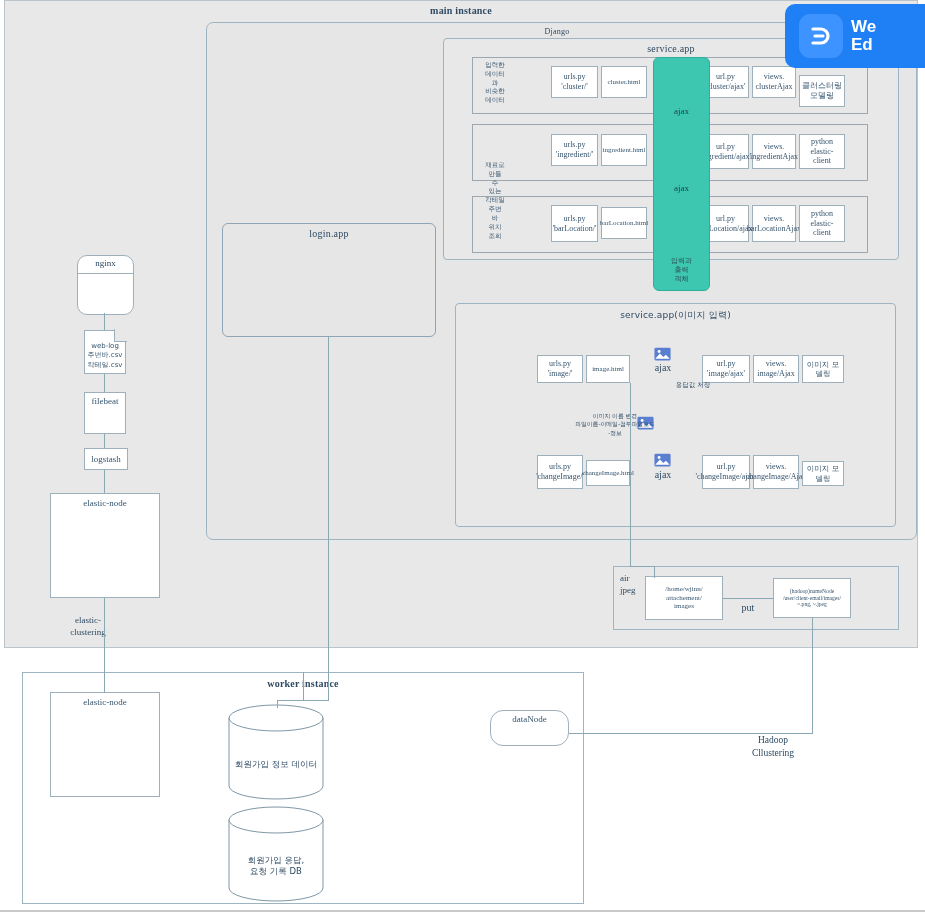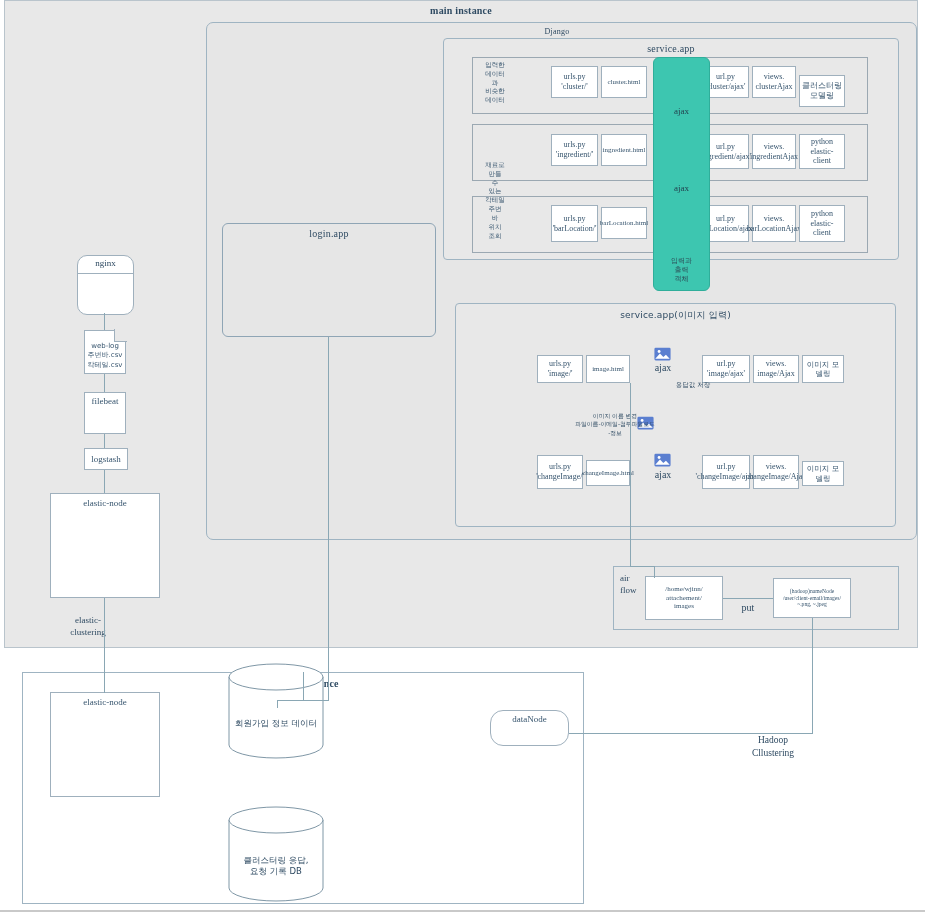--- a/index.html
+++ b/index.html
@@ -275,21 +275,21 @@
   </div>
   <div class="freelbl big" style="left:645px;top:468px;width:36px;">ajax</div>
   <div class="node" style="left:702px;top:455px;width:48px;height:34px;">url.py
 'changeImage/ajax'</div>
   <div class="node" style="left:753px;top:455px;width:46px;height:34px;">views.
 changeImage/Ajax</div>
   <div class="node ko" style="left:802px;top:461px;width:42px;height:25px;font-size:7.5px;">이미지 모델링</div>
 
   <div class="box airflow">
     <div class="freelbl" style="left:6px;top:5px;width:26px;font-size:9px;line-height:1.35;text-align:left;">air
-flow</div>
+jpeg</div>
   </div>
   <div class="node tiny" style="left:645px;top:576px;width:78px;height:44px;">/home/wjinn/
 attachement/
 images</div>
   <div class="node" style="left:773px;top:578px;width:78px;height:40px;font-size:5.6px;">(hadoop)nameNode
 /user/client-email/images/
 ~.png, ~.jpeg</div>
   <div class="freelbl big" style="left:728px;top:601px;width:40px;">put</div>
 
   <div class="nginx">
@@ -313,34 +313,34 @@
 
   <div class="freelbl" style="left:58px;top:615px;width:60px;font-size:9px;line-height:1.3;">elastic-
 clustering</div>
 
   <div class="box worker-instance">
     <div class="ctitle" style="top:5px;">worker instance</div>
   </div>
 
   <div class="node" style="left:50px;top:692px;width:110px;height:105px;align-items:flex-start;padding-top:4px;font-size:9px;">elastic-node</div>
 
-  <div class="cyl" style="left:228px;top:663px;">
+  <div class="cyl" style="left:228px;top:704px;">
     <svg width="96" height="96" viewBox="0 0 96 96">
       <path d="M1 14 V82 A47 13 0 0 0 95 82 V14 Z" fill="#ffffff" stroke="#7f97a6" stroke-width="1"></path>
       <ellipse cx="48" cy="14" rx="47" ry="13" fill="#ffffff" stroke="#7f97a6" stroke-width="1"></ellipse>
     </svg>
     <div class="clbl" style="top:55px;">회원가입 정보 데이터</div>
   </div>
 
   <div class="cyl" style="left:228px;top:806px;">
     <svg width="96" height="96" viewBox="0 0 96 96">
       <path d="M1 14 V82 A47 13 0 0 0 95 82 V14 Z" fill="#ffffff" stroke="#7f97a6" stroke-width="1"></path>
       <ellipse cx="48" cy="14" rx="47" ry="13" fill="#ffffff" stroke="#7f97a6" stroke-width="1"></ellipse>
     </svg>
-    <div class="clbl" style="top:49px;">클러스터링 응답,
+    <div class="clbl" style="top:49px;">회원가입 응답,
 요청 기록 DB</div>
   </div>
 
   <div class="node" style="left:490px;top:710px;width:79px;height:36px;align-items:flex-start;padding-top:3px;font-size:9px;border-radius:13px;">dataNode</div>
 
   <div class="freelbl" style="left:735px;top:734px;width:76px;font-size:9.5px;line-height:1.35;">Hadoop
 Cllustering</div>
 
   <div class="conn v" style="left:104px;top:598px;height:95px;"></div>
   <div class="conn v" style="left:328px;top:337px;height:363px;"></div>
@@ -354,15 +354,25 @@
   <div class="conn v" style="left:654px;top:566px;height:12px;"></div>
   <div class="conn h" style="left:723px;top:598px;width:50px;"></div>
   <div class="conn v" style="left:812px;top:618px;height:115px;"></div>
   <div class="conn h" style="left:569px;top:733px;width:244px;"></div>
 
   <div class="conn v" style="left:104px;top:313px;height:17px;"></div>
   <div class="conn v" style="left:104px;top:374px;height:18px;"></div>
   <div class="conn v" style="left:104px;top:434px;height:14px;"></div>
   <div class="conn v" style="left:104px;top:470px;height:23px;"></div>
 
+  <div class="banner">
+    <div class="logo">
+      <svg width="26" height="26" viewBox="0 0 26 26">
+        <path d="M5 6 H13 A7 7 0 0 1 13 20 H5" fill="none" stroke="#ffffff" stroke-width="3.2" stroke-linecap="round"></path>
+        <line x1="7" y1="13" x2="15" y2="13" stroke="#ffffff" stroke-width="3.2" stroke-linecap="round"></line>
+      </svg>
+    </div>
+    <div class="wtxt">We
+Ed</div>
+  </div>
 
   <div class="bottomline"></div>
 </div>
 
 </body></html>

